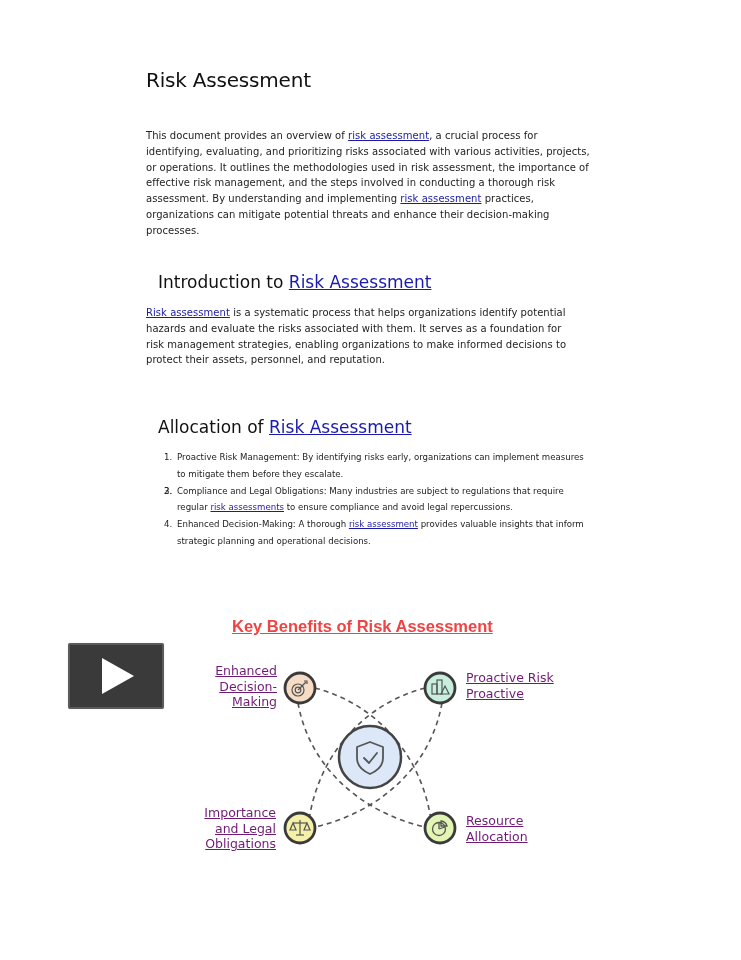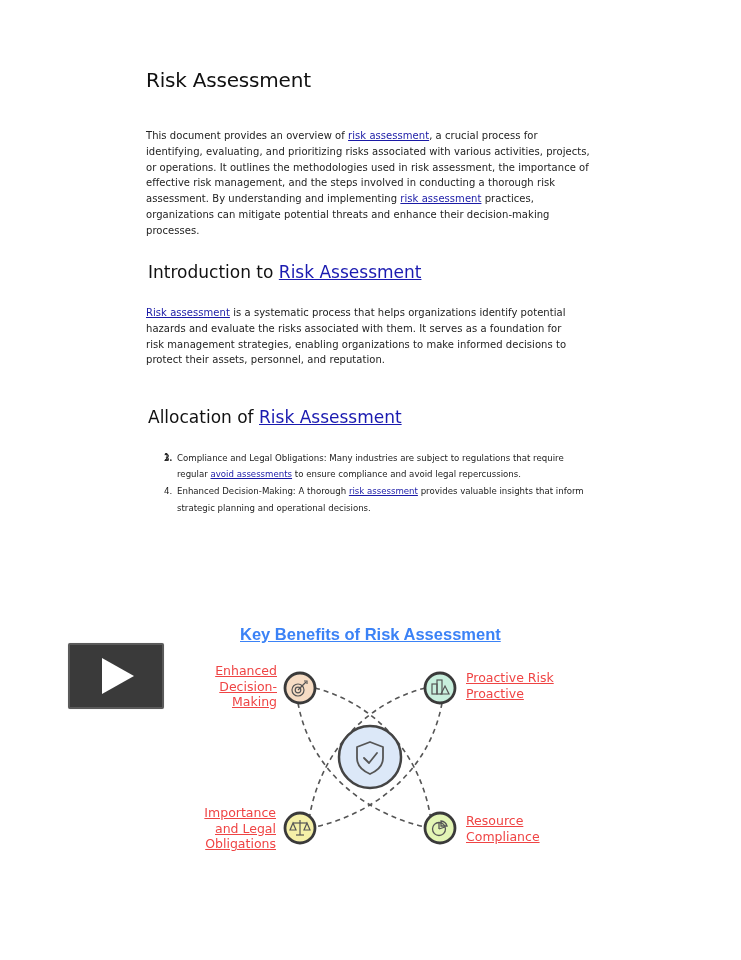--- a/index.html
+++ b/index.html
@@ -38,21 +38,21 @@
       margin: 0;
       color: #222;
       letter-spacing: 0.05px;
     }
     .intro-para { top: 128px; }
     .section-title {
       position: absolute;
       left: 146px;
       font-size: 17px;
       font-weight: normal;
-      margin: 2px;
+      margin: 12px;
       color: #111;
     }
     .section-title .link { color: #1a1ab0; }
     .sec1-title { top: 260px; }
     .sec1-para { top: 305px; width: 435px; }
     .sec2-title { top: 405px; }
     .importance-list {
       position: absolute;
       left: 146px;
       top: 449px;
@@ -94,34 +94,34 @@
       top: 12px;
     }
     
     .diagram-title {
       position: absolute;
       left: 232px;
       top: 617px;
       font-family: "Liberation Sans", sans-serif;
       font-weight: bold;
       font-size: 16.5px;
-      color: #3b82f6;
+      color: #ef4444;
       text-decoration: underline;
-      margin: 8px;
+      margin: 0;
     }
     .diagram-svg {
       position: absolute;
       left: 270px;
       top: 660px;
     }
     .node-label {
       position: absolute;
       font-size: 12.5px;
       line-height: 15.5px;
-      color: #ef4444;
+      color: #701a75;
       text-decoration: underline;
       cursor: pointer;
     }
     .label-left { text-align: right; }
     .label-tl { left: 200px; top: 663px; width: 77px; }
     .label-tr { left: 466px; top: 670px; width: 110px; }
     .label-bl { left: 195px; top: 805px; width: 81px; }
     .label-br { left: 466px; top: 813px; width: 90px; }
   </style>
 </head>
@@ -133,27 +133,28 @@
 
 <h2 class="section-title sec1-title"><span>Introduction to </span><a class="link">Risk Assessment</a></h2>
 
 <p class="para sec1-para"><a class="link">Risk assessment</a><span> is a systematic process that helps organizations identify potential hazards and evaluate the risks associated with them. It serves as a foundation for risk management strategies, enabling organizations to make informed decisions to protect their assets, personnel, and reputation.</span></p>
 
 <h2 class="section-title sec2-title"><span>Allocation of </span><a class="link">Risk Assessment</a></h2>
 
 <ol class="importance-list">
   <li>
     <span class="num">1.</span>
+    <span>Proactive Risk Management: By identifying risks early, organizations can implement measures to mitigate them before they escalate.</span>
   </li>
   <li>
     <span class="num">2.</span>
   </li>
   <li>
     <span class="num">3.</span>
-    <span>Compliance and Legal Obligations: Many industries are subject to regulations that require regular </span><a class="link">avoid assessments</a><span> to ensure compliance and avoid legal repercussions.</span>
+    <span>Compliance and Legal Obligations: Many industries are subject to regulations that require regular </span><a class="link">risk assessments</a><span> to ensure compliance and avoid legal repercussions.</span>
   </li>
   <li>
     <span class="num">4.</span>
     <span>Enhanced Decision-Making: A thorough </span><a class="link">risk assessment</a><span> provides valuable insights that inform strategic planning and operational decisions.</span>
   </li>
 </ol>
 
 <div class="play-button">
   <svg width="36" height="38" viewBox="0 0 36 38">
     <polygon points="2,1 34,19 2,37" fill="#ffffff"></polygon>
@@ -229,14 +230,14 @@
   <div>Proactive Risk</div>
   <div>Proactive</div>
 </div>
 <div class="node-label label-left label-bl">
   <div>Importance</div>
   <div>and Legal</div>
   <div>Obligations</div>
 </div>
 <div class="node-label label-br">
   <div>Resource</div>
-  <div>Compliance</div>
+  <div>Allocation</div>
 </div>
 
 </body></html>

